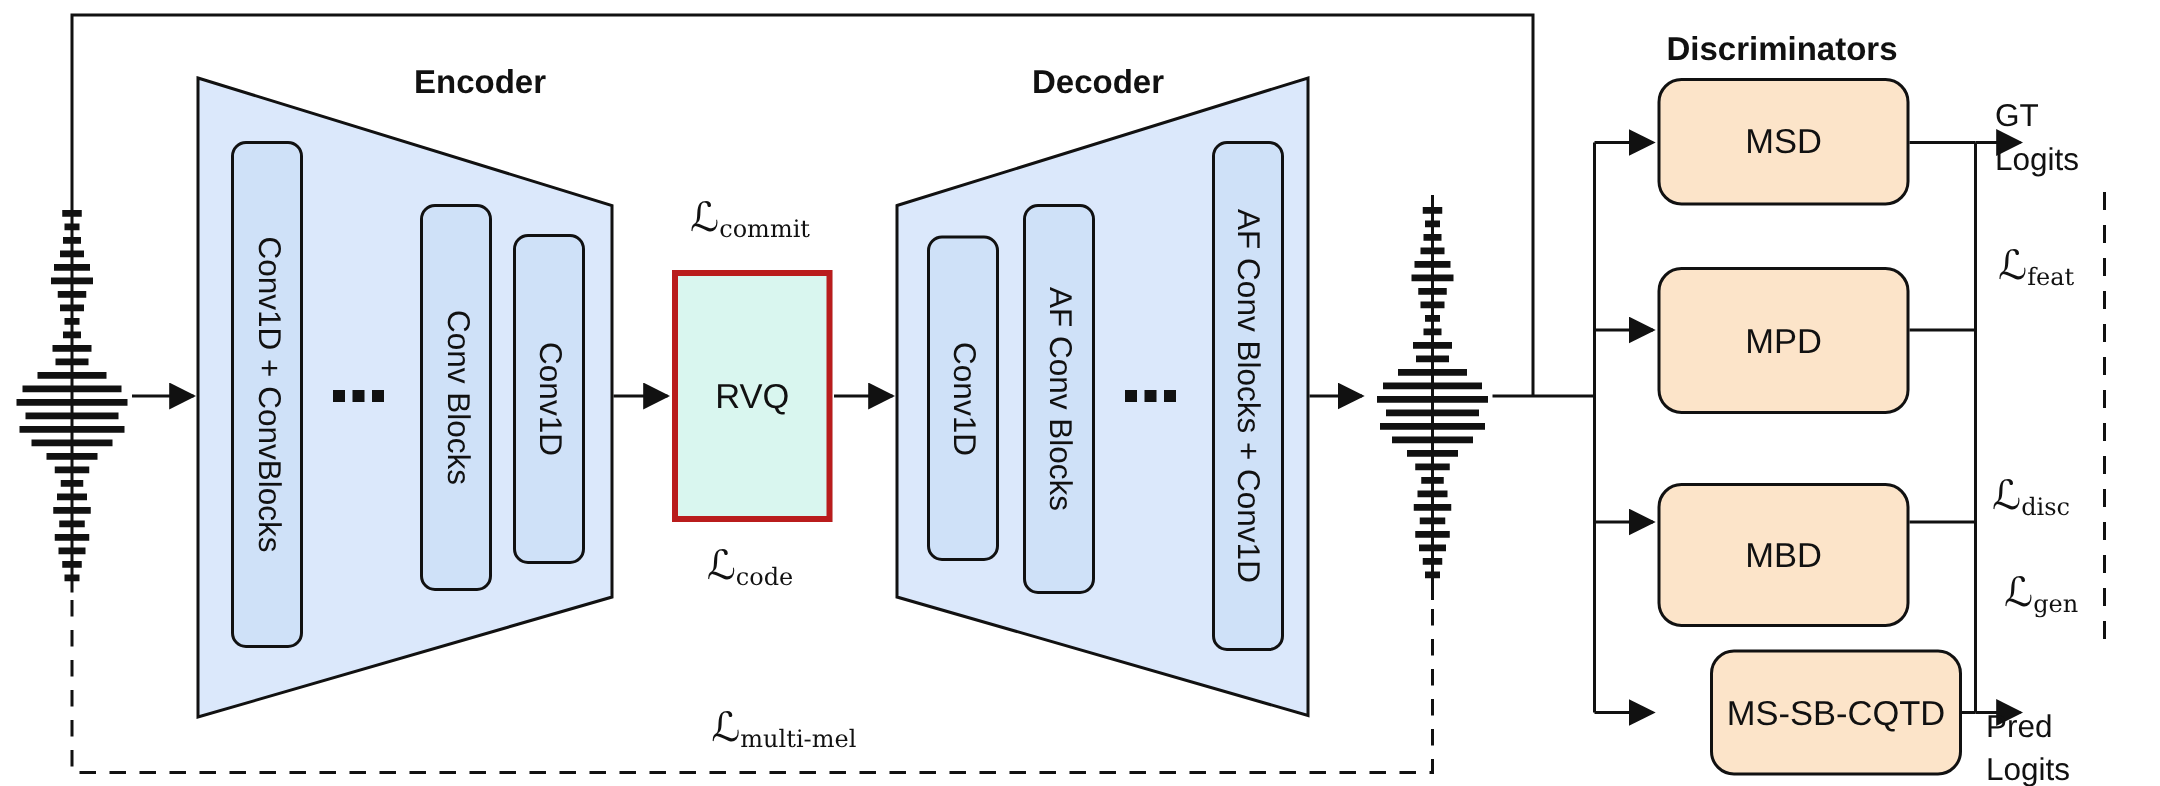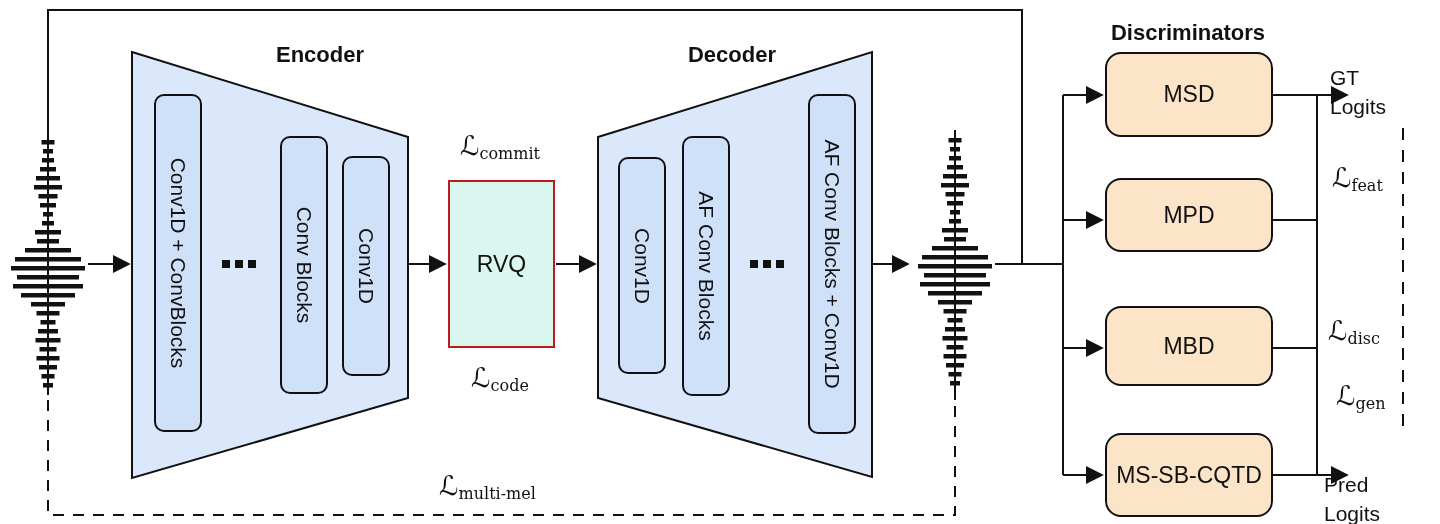--- a/index.html
+++ b/index.html
@@ -15,21 +15,21 @@
   .trap-dec{fill:#dbe8fb;stroke:#111;stroke-width:2;}
   .blk{
     position:absolute;border:2px solid #111;border-radius:10px;background:#cfe1f8;
     display:flex;align-items:center;justify-content:center;
   }
   .blk span{
     transform:rotate(90deg);white-space:nowrap;font-size:21px;color:#111;
   }
   .rvq{
     position:absolute;left:448px;top:180px;width:107px;height:168px;
-    background:#d9f6ef;border:2px solid #b91c1c;box-sizing:border-box;
+    background:#d9f6ef;border:4px solid #b91c1c;box-sizing:border-box;
     display:flex;align-items:center;justify-content:center;font-size:23px;
   }
   .disc{
     position:absolute;left:1105px;width:168px;border:2px solid #111;border-radius:16px;
     background:#fce4c9;box-sizing:border-box;display:flex;align-items:center;justify-content:center;
     font-size:23px;
   }
   .title{position:absolute;font-weight:bold;font-size:22px;text-align:center;}
   .dots{position:absolute;display:flex;gap:5px;}
   .dots i{width:8px;height:8px;background:#111;display:block;}
@@ -185,37 +185,37 @@
       <i></i>
       <i></i>
     </div>
   <div class="blk" style="left:808px;top:94px;width:44px;height:336px;">
     <span>AF Conv Blocks + Conv1D</span>
   </div>
 
   <div class="disc" style="top:52px;height:85px;">
     <span>MSD</span>
   </div>
-  <div class="disc" style="top:178px;height:74px;">
+  <div class="disc" style="top:178px;height:98px;">
     <span>MPD</span>
   </div>
-  <div class="disc" style="top:306px;height:80px;text-align:right;">
+  <div class="disc" style="top:322px;height:96px;text-align:right;">
     <span>MBD</span>
   </div>
-  <div class="disc" style="top:433px;height:84px;">
+  <div class="disc" style="top:433px;height:84px;margin-left:35px;">
     <span>MS-SB-CQTD</span>
   </div>
 
   <div class="loss" style="left:440px;top:130px;width:120px;">
     <span class="L">ℒ</span><sub>commit</sub>
   </div>
   <div class="loss" style="left:440px;top:362px;width:120px;">
     <span class="L">ℒ</span><sub>code</sub>
   </div>
-  <div class="loss" style="left:400px;top:470px;width:175px;">
+  <div class="loss" style="left:435px;top:470px;width:175px;">
     <span class="L">ℒ</span><sub>multi-mel</sub>
   </div>
   <div class="loss" style="left:1332px;top:162px;">
     <span class="L">ℒ</span><sub>feat</sub>
   </div>
   <div class="loss" style="left:1328px;top:275px;margin-top:40px;">
     <span class="L">ℒ</span><sub>disc</sub>
   </div>
   <div class="loss" style="left:1336px;top:380px;">
     <span class="L">ℒ</span><sub>gen</sub>

